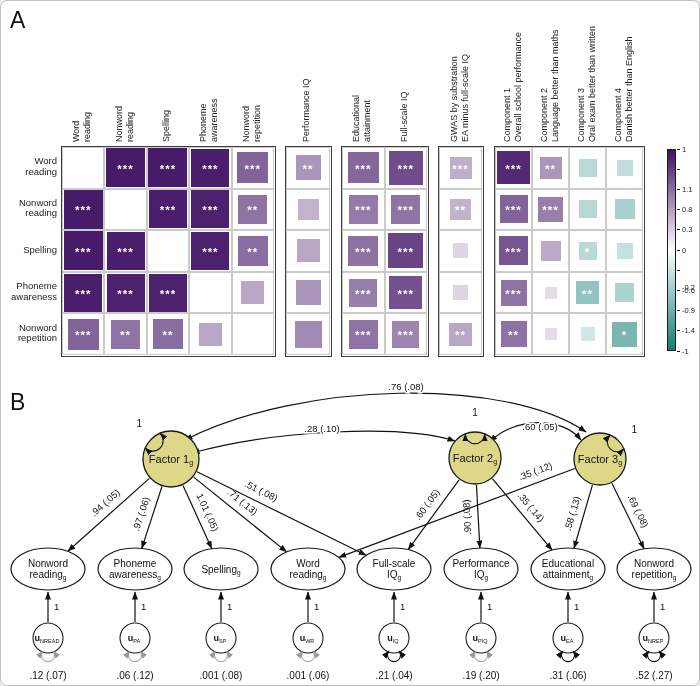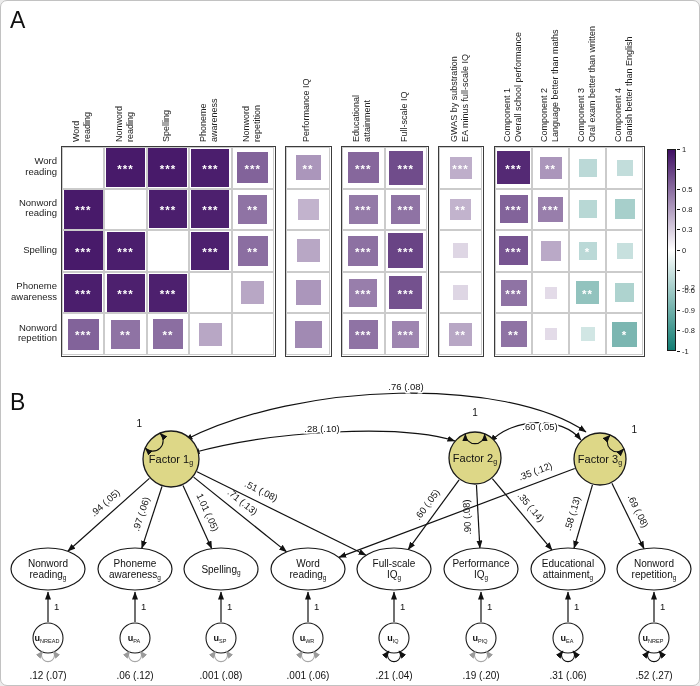--- a/index.html
+++ b/index.html
@@ -330,35 +330,35 @@
       <div class="row-label" style="left: 0px; width: 56px; top: 280.1px;">Phoneme<br>awareness</div>
       <div class="row-label" style="left: 0px; width: 56px; top: 321.7px;">Nonword<br>repetition</div>
     </div>
   <div id="cbar" style="background: linear-gradient(rgb(63, 15, 99), rgb(255, 255, 255) 50%, rgb(17, 124, 114));"></div>
   <div id="cbar-ticks">
       <div class="cbar-tick" style="left: 676px; top: 147.5px;"></div>
       <div class="cbar-tick-label" style="left: 681px; top: 143.5px;">1</div>
       <div class="cbar-tick" style="left: 676px; top: 167.7px;"></div>
       <div class="cbar-tick-label" style="left: 707px; top: 163.7px;">0.8</div>
       <div class="cbar-tick" style="left: 676px; top: 187.9px;"></div>
-      <div class="cbar-tick-label" style="left: 681px; top: 183.9px;">0.5</div>
+      <div class="cbar-tick-label" style="left: 681px; top: 183.9px;">1.1</div>
       <div class="cbar-tick" style="left: 676px; top: 208.1px;"></div>
       <div class="cbar-tick-label" style="left: 681px; top: 204.1px;">0.8</div>
       <div class="cbar-tick" style="left: 676px; top: 228.3px;"></div>
       <div class="cbar-tick-label" style="left: 681px; top: 224.3px;">0.3</div>
       <div class="cbar-tick" style="left: 676px; top: 248.5px;"></div>
       <div class="cbar-tick-label" style="left: 681px; top: 244.5px;">0</div>
       <div class="cbar-tick" style="left: 676px; top: 268.7px;"></div>
       <div class="cbar-tick-label" style="left: 681px; top: 282px;">-0.2</div>
       <div class="cbar-tick" style="left: 676px; top: 288.9px;"></div>
       <div class="cbar-tick-label" style="left: 681px; top: 284.9px;">-0.6</div>
       <div class="cbar-tick" style="left: 676px; top: 309.1px;"></div>
       <div class="cbar-tick-label" style="left: 681px; top: 305.1px;">-0.9</div>
       <div class="cbar-tick" style="left: 676px; top: 329.3px;"></div>
-      <div class="cbar-tick-label" style="left: 681px; top: 325.3px;">-0.8</div>
+      <div class="cbar-tick-label" style="left: 681px; top: 325.3px;">-1.4</div>
       <div class="cbar-tick" style="left: 676px; top: 349.5px;"></div>
       <div class="cbar-tick-label" style="left: 681px; top: 345.5px;">-1</div>
     </div>
   <div class="panel-letter" style="left:9px; top:388px;">B</div>
   <svg id="sem" viewBox="0 0 700 686" xmlns="http://www.w3.org/2000/svg">
       <defs>
         <marker id="arrB" markerWidth="9" markerHeight="8" refX="7.5" refY="3" orient="auto-start-reverse" markerUnits="userSpaceOnUse">
           <path d="M0,0 L8,3 L0,6 Z" fill="#111"></path>
         </marker>
         <marker id="arrG" markerWidth="9" markerHeight="8" refX="7.5" refY="3" orient="auto-start-reverse" markerUnits="userSpaceOnUse">

